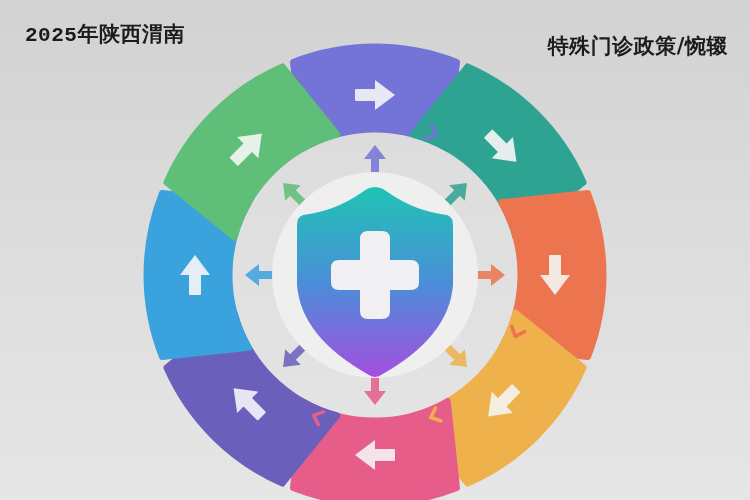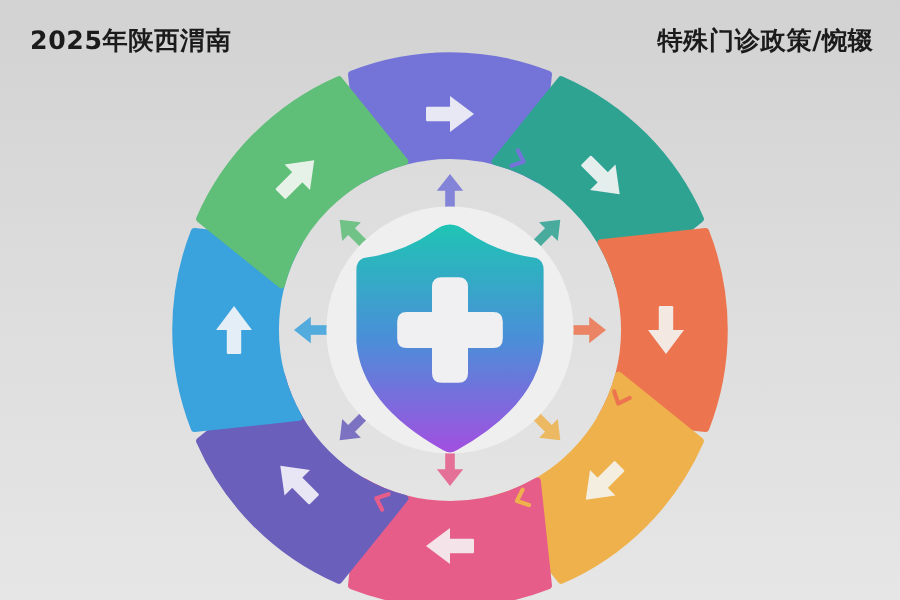--- a/index.html
+++ b/index.html
@@ -7,22 +7,22 @@
     width: 750px; height: 500px; overflow: hidden;
     background: linear-gradient(180deg, #d2d2d2 0%, #dcdcdc 45%, #e6e6e6 100%);
     position: relative;
     font-family: "DejaVu Sans", "Liberation Sans", sans-serif;
   }
   .title {
     position: absolute; top: 20px;
     font-size: 21px; font-weight: bold; color: #1b1b1b;
     letter-spacing: 0.5px;
   }
-  .title-left { left: 25px; }
-  .title-right { right: 22px; }
+  .title-left { left: 25px; font-family: Liberation Mono, monospace; }
+  .title-right { right: 22px; margin-top: 12px; }
   svg.diagram { position: absolute; left: 0; top: 0; }
 </style>
 </head>
 <body>
 
 <div class="title title-left">2025年陕西渭南</div>
 <div class="title title-right">特殊门诊政策/惋辍</div>
 
 <svg class="diagram" width="750" height="500" viewBox="0 0 750 500">
   <defs>

